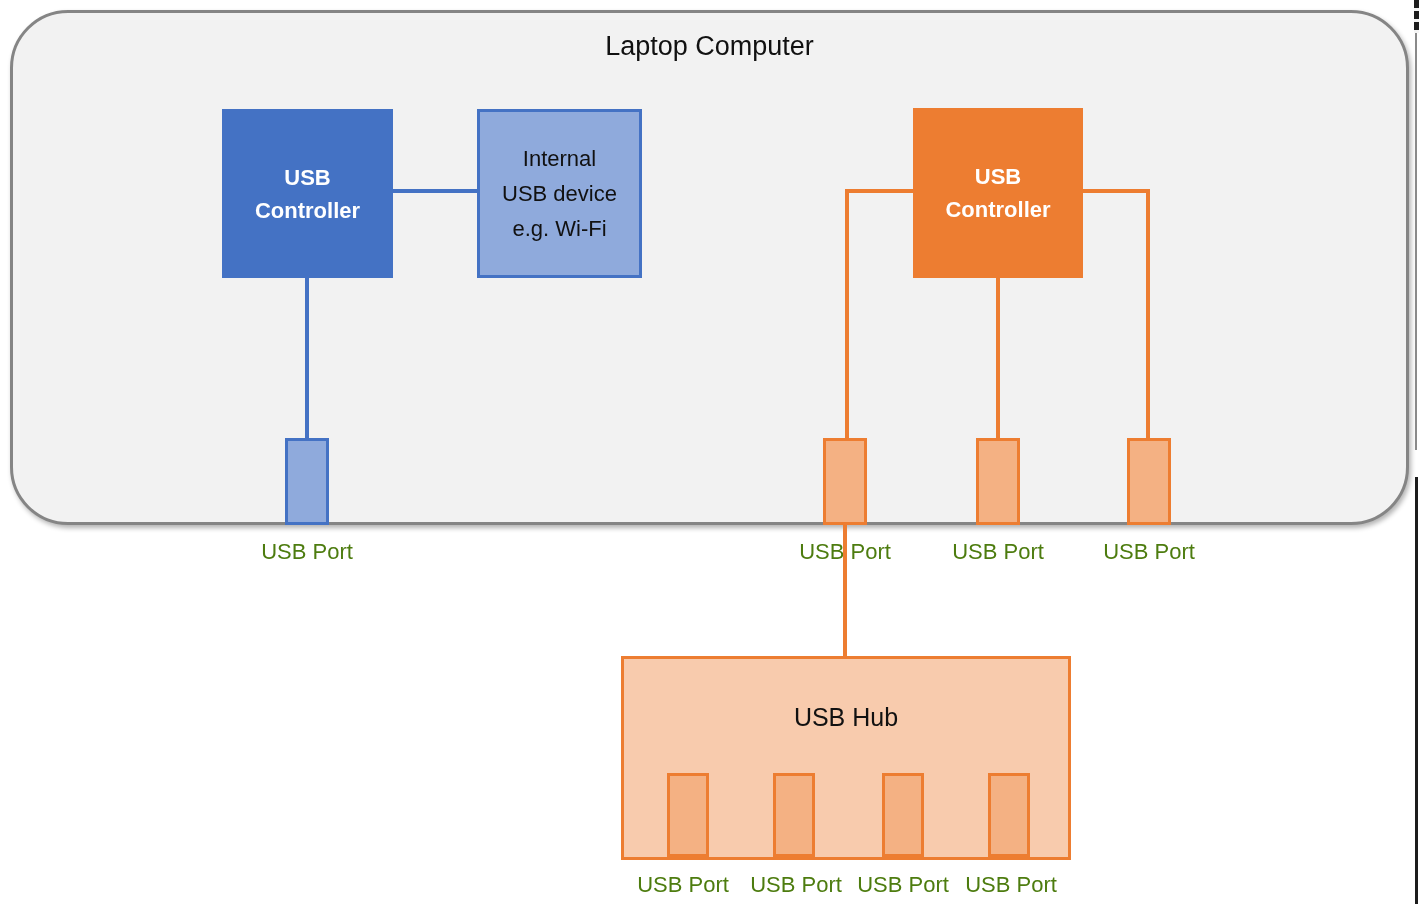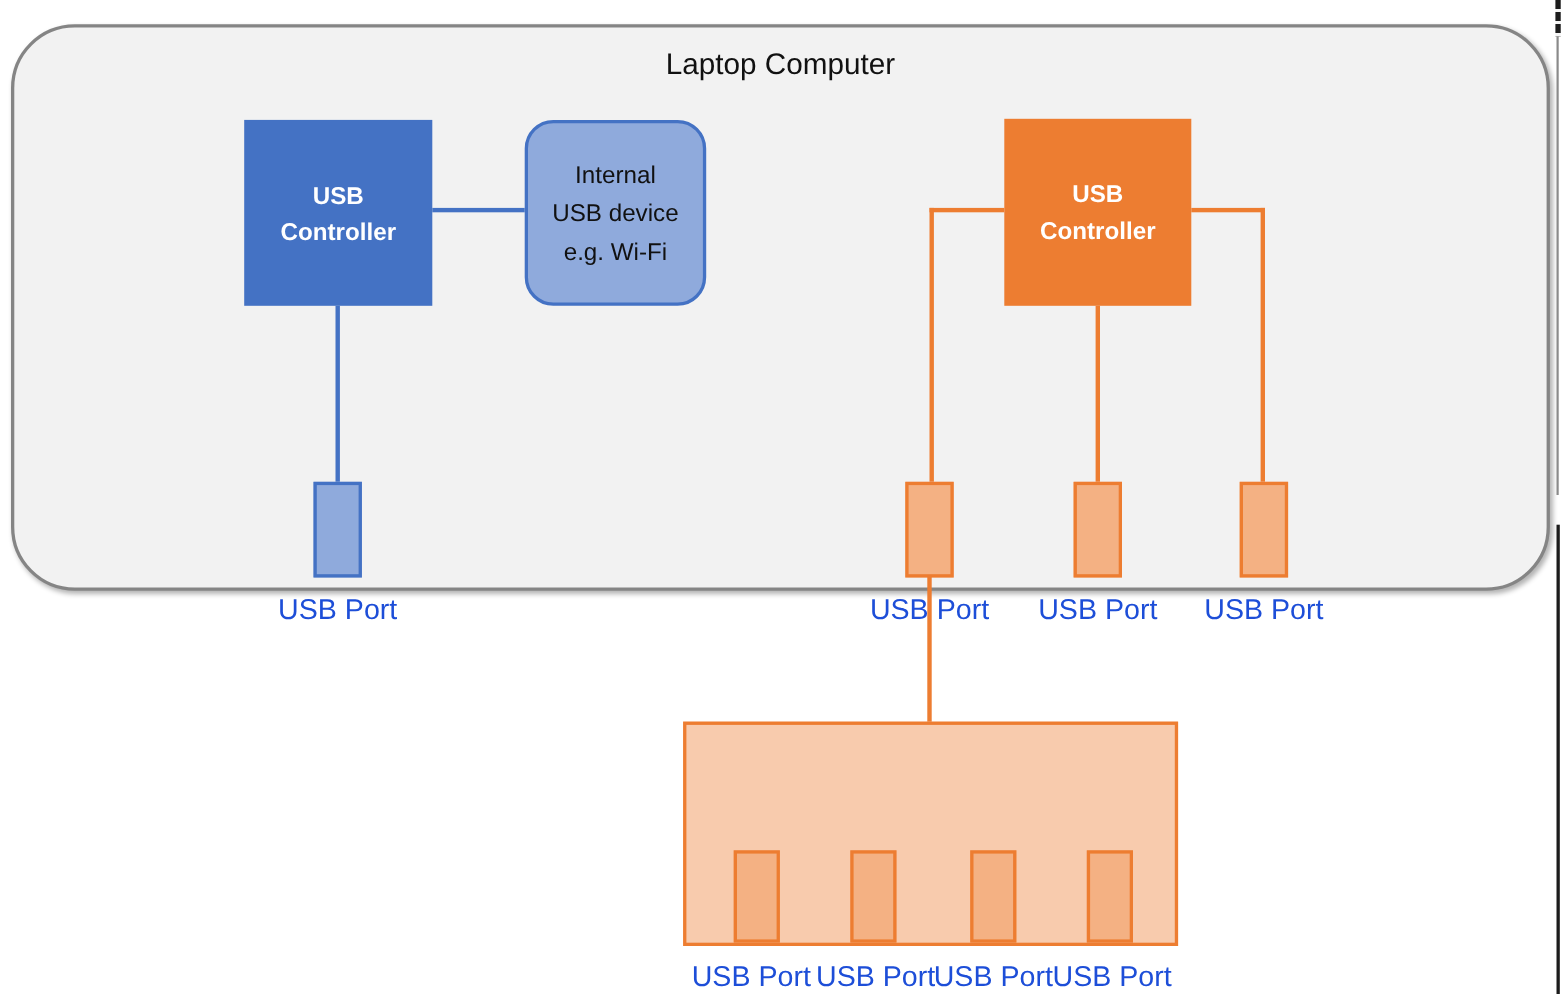--- a/index.html
+++ b/index.html
@@ -15,21 +15,20 @@
   .abs { position: absolute; }
 
   
   .laptop {
     left: 10px; top: 10px;
     width: 1393px; height: 509px;
     border: 3px solid #858585;
     border-radius: 58px;
     background: #f2f2f2;
     box-shadow: 2px 3px 5px rgba(0,0,0,0.30);
-    margin-top: 12px;
   }
   .laptop-title {
     position: absolute;
     left: 0; right: 0; top: 18px;
     text-align: center;
     font-size: 27px;
     color: #111111;
   }
 
   
@@ -45,40 +44,39 @@
     font-size: 22px;
     font-weight: bold;
     color: #ffffff;
     line-height: 33px;
     text-align: right;
   }
   .device {
     font-size: 22px;
     line-height: 35px;
     color: #111111;
-    border-radius: 26px;
   }
 
   
   .line { position: absolute; }
 
   
   .port {
     position: absolute;
     box-sizing: border-box;
     border-style: solid;
     border-width: 3px;
   }
 
   .port-label {
     position: absolute;
     width: 140px;
     text-align: center;
-    font-size: 26px;
-    color: #1d4ed8;
+    font-size: 22px;
+    color: #4d7c0f;
     white-space: nowrap;
   }
 
   
   .hub {
     left: 621px; top: 656px;
     width: 444px; height: 198px;
     border: 3px solid #ED7D31;
   }
   .hub-label {
@@ -133,20 +131,21 @@
   <div class="port" style="left: 1127px; top: 438px; width: 44px; height: 87px; background: rgb(244, 177, 131); border-color: rgb(237, 125, 49);"></div>
 
   <div class="port-label" style="left:237px; top:539px;">USB Port</div>
   <div class="port-label" style="left:775px; top:539px;">USB Port</div>
   <div class="port-label" style="left:928px; top:539px;">USB Port</div>
   <div class="port-label" style="left:1079px; top:539px;">USB Port</div>
 
   <div class="line" style="left: 843px; top: 523px; width: 4px; height: 135px; background: rgb(237, 125, 49);"></div>
 
   <div class="abs hub" style="background: rgb(248, 203, 173); border-color: rgb(237, 125, 49);">
+    <div class="hub-label">USB Hub</div>
     <div class="port" style="left: 43px; bottom: 0px; width: 42px; height: 84px; background: rgb(244, 177, 131); border-color: rgb(237, 125, 49);"></div>
     <div class="port" style="left: 149px; bottom: 0px; width: 42px; height: 84px; background: rgb(244, 177, 131); border-color: rgb(237, 125, 49);"></div>
     <div class="port" style="left: 258px; bottom: 0px; width: 42px; height: 84px; background: rgb(244, 177, 131); border-color: rgb(237, 125, 49);"></div>
     <div class="port" style="left: 364px; bottom: 0px; width: 42px; height: 84px; background: rgb(244, 177, 131); border-color: rgb(237, 125, 49);"></div>
   </div>
 
   <div class="port-label" style="left:613px; top:872px;">USB Port</div>
   <div class="port-label" style="left:726px; top:872px;">USB Port</div>
   <div class="port-label" style="left:833px; top:872px;">USB Port</div>
   <div class="port-label" style="left:941px; top:872px;">USB Port</div>

